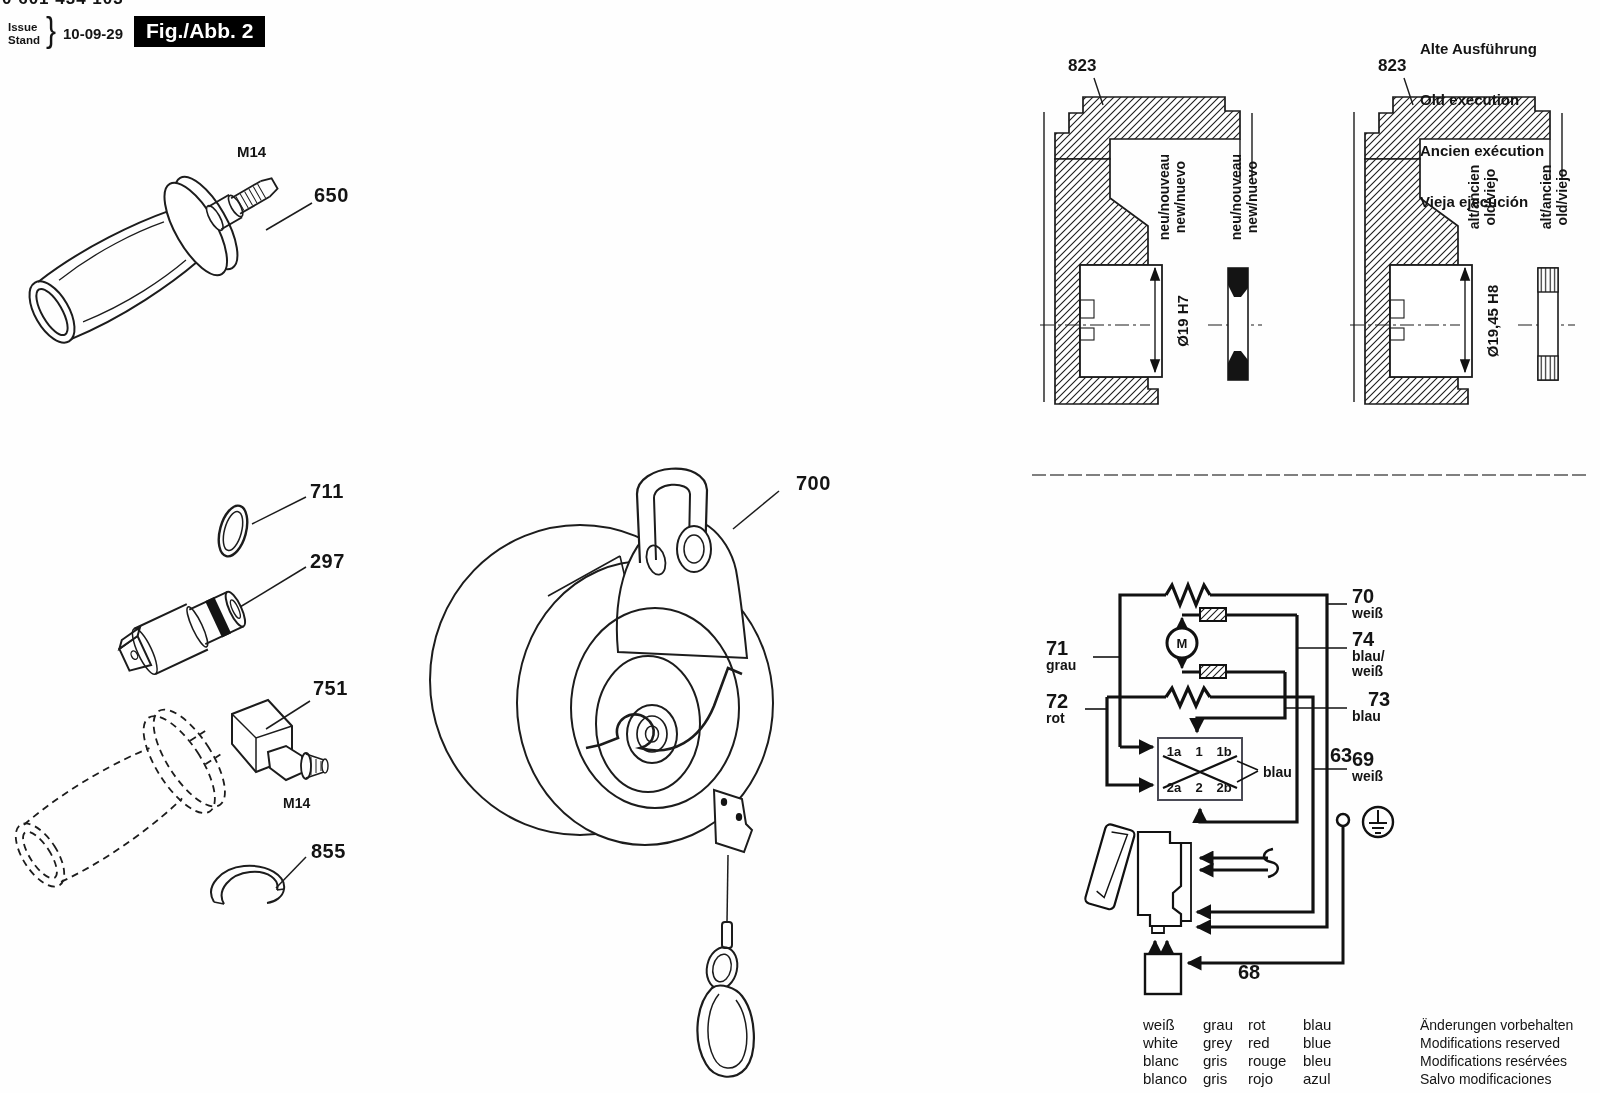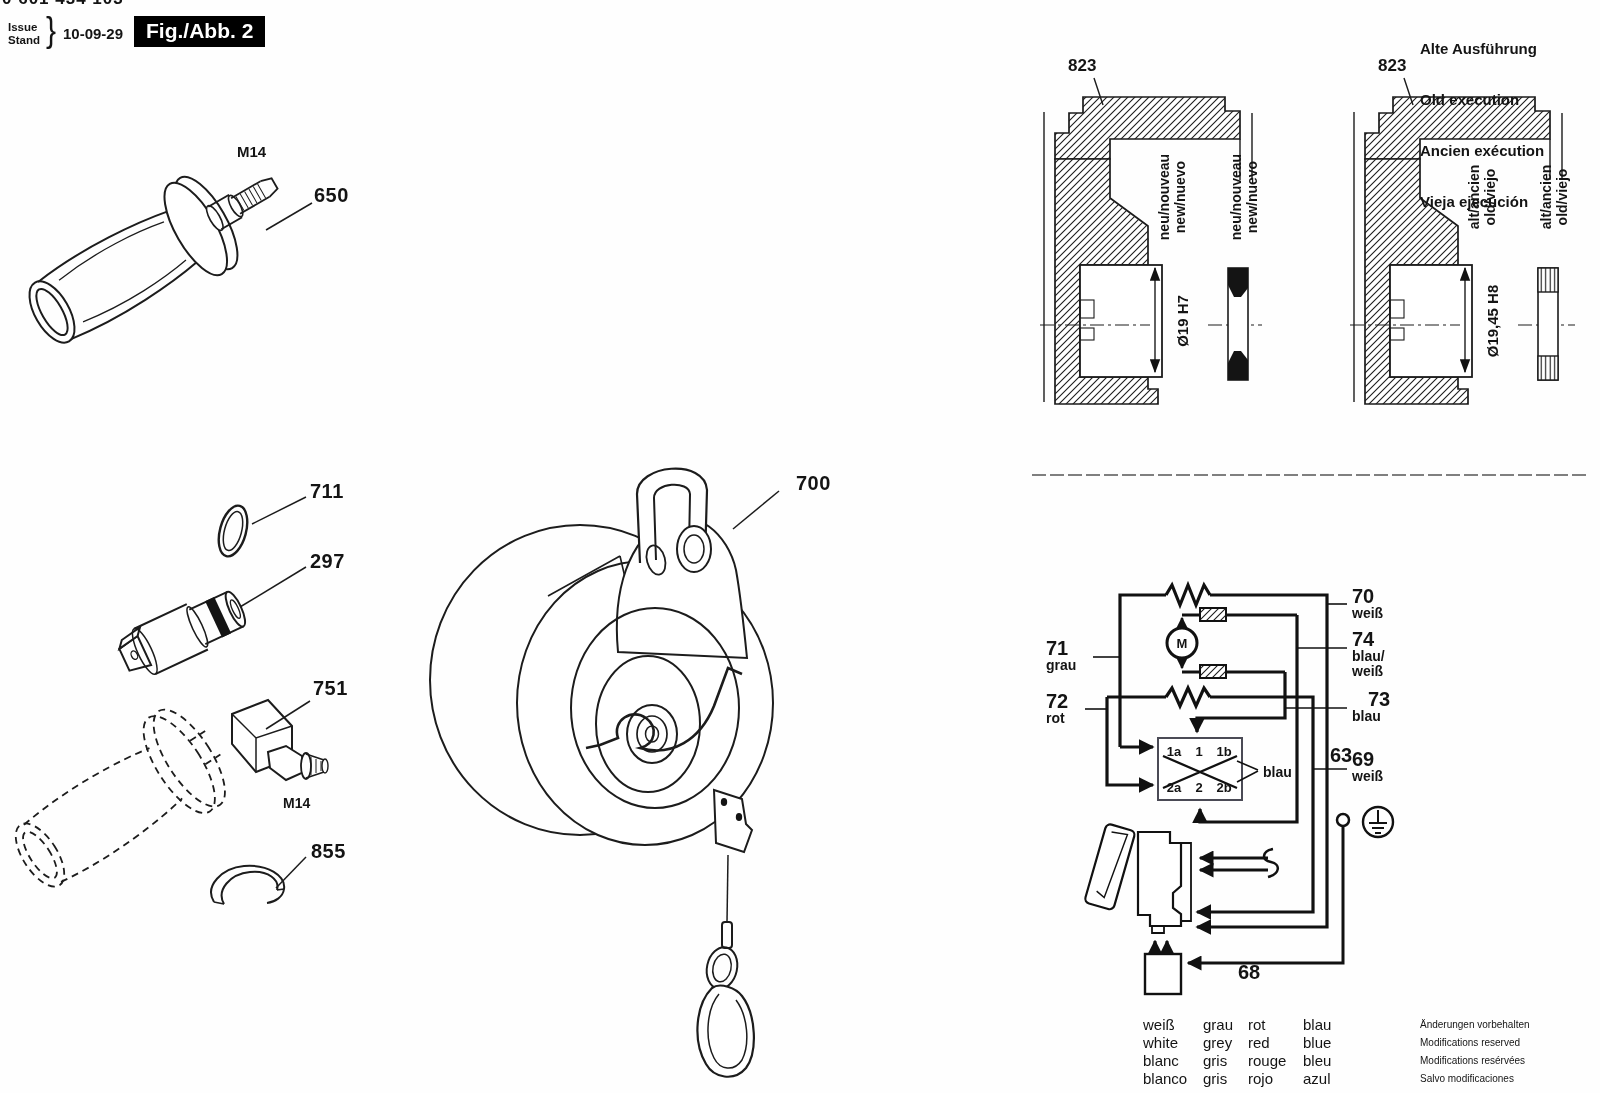--- a/index.html
+++ b/index.html
@@ -19,21 +19,21 @@
   .vlabel{position:absolute;transform:translate(-50%,-50%) rotate(-90deg);font-size:14px;
           font-weight:bold;line-height:16px;text-align:center;white-space:nowrap;}
   .vlabel span{display:block;}
   .dim{position:absolute;transform:translate(-50%,-50%) rotate(-90deg);font-size:15px;
        font-weight:bold;white-space:nowrap;}
   .wnum{font-size:20px;font-weight:bold;line-height:20px;}
   .wcol{font-size:14px;font-weight:bold;line-height:15px;}
   .term{position:absolute;transform:translate(-50%,-50%);font-size:13px;font-weight:bold;}
   .mlabel{position:absolute;transform:translate(-50%,-50%);font-size:13px;font-weight:bold;}
   .legend-col{position:absolute;font-size:15px;line-height:18px;}
-  .note{position:absolute;font-size:10px;line-height:18px;}
+  .note{position:absolute;font-size:14px;line-height:18px;}
   svg{position:absolute;left:0;top:0;}
 </style>
 </head>
 <body>
 
 <div class="page">
 
   <svg width="1600" height="1093" viewBox="0 0 1600 1093">
     <defs>
       <pattern id="h45" width="7" height="7" patternUnits="userSpaceOnUse">

